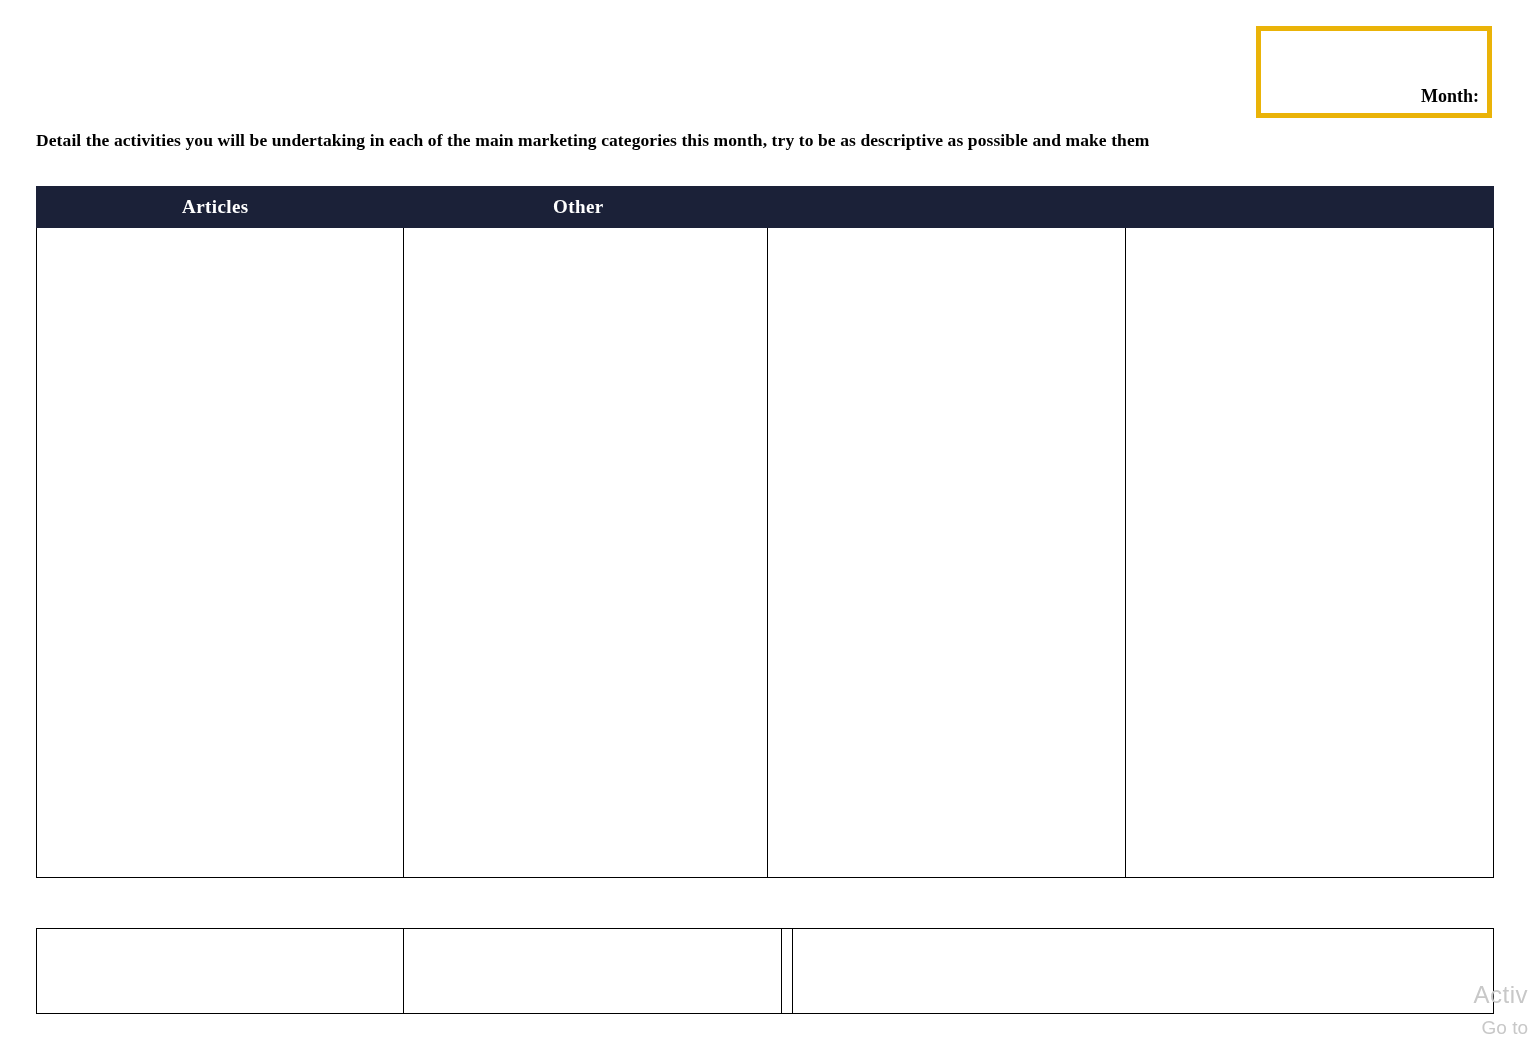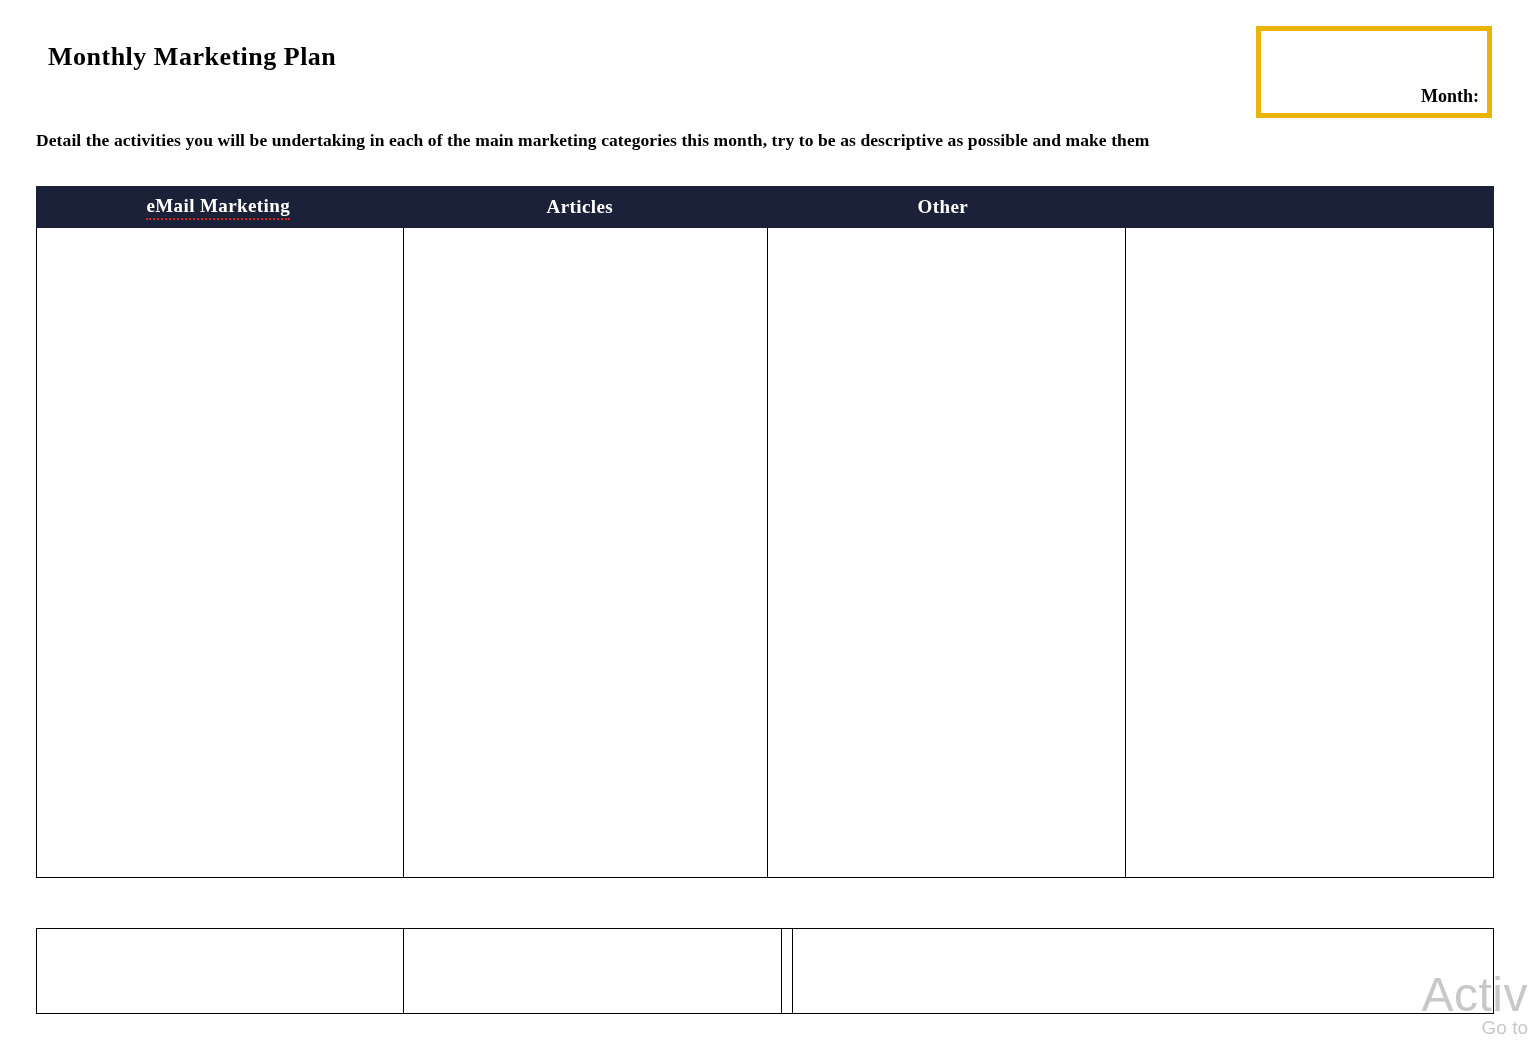--- a/index.html
+++ b/index.html
@@ -176,50 +176,46 @@
     position: absolute;
     right: 8px;
     bottom: 2px;
     text-align: right;
     font-family: "Liberation Sans", sans-serif;
     color: #c8c8c8;
     pointer-events: none;
     user-select: none;
   }
   .wm-line1 {
-    font-size: 48px;
+    font-size: 24px;
     line-height: 42px;
     letter-spacing: 0.5px;
     white-space: nowrap;
   }
   .wm-line2 {
     font-size: 19px;
     line-height: 24px;
     white-space: nowrap;
   }
 </style>
 </head>
 <body>
 
 <div class="page">
 
-  <div class="doc-title">Monthly Marketing Plan</div>
 
   <div class="month-box">
     <div class="month-label">Month:</div>
   </div>
 
   <div class="intro-text">Detail the activities you will be undertaking in each of the main marketing categories this month, try to be as descriptive as possible and make them</div>
 
   <div class="table-wrap">
 
     <div class="head-row">
-      <div class="head-cell hc-2">
-        <span class="misspell">eMail Marketing</span>
-      </div>
       <div class="head-cell hc-3">Articles</div>
       <div class="head-cell hc-4">Other</div>
     </div>
 
     <div class="body-row">
       <div class="body-cell bc-1"></div>
       <div class="body-cell bc-2"></div>
       <div class="body-cell bc-3"></div>
       <div class="body-cell bc-4"></div>
     </div>

